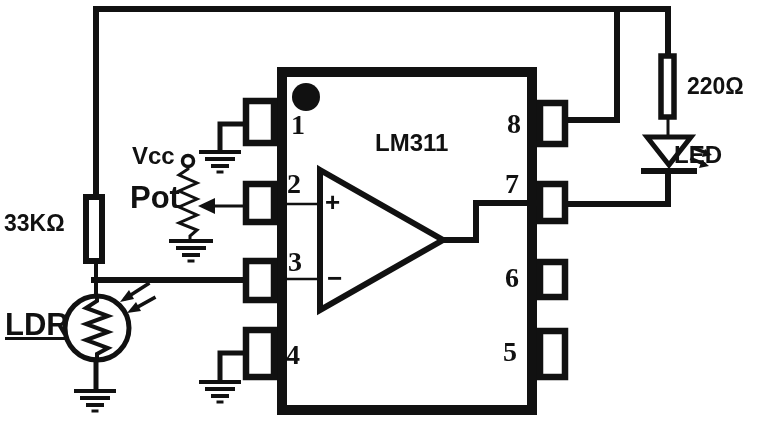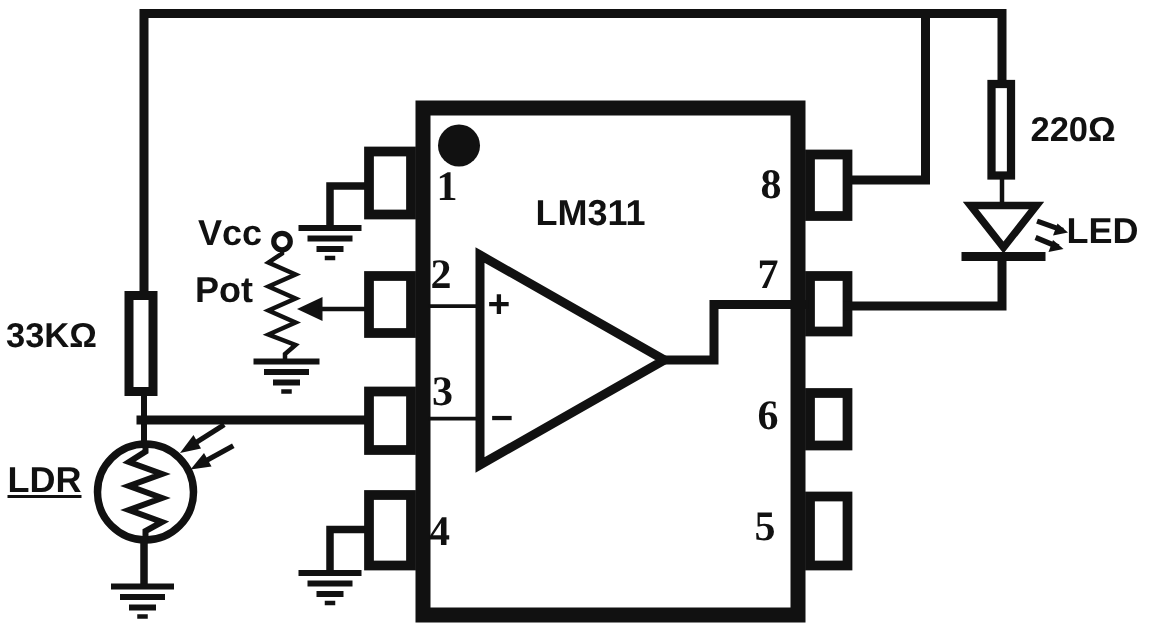--- a/index.html
+++ b/index.html
@@ -17,21 +17,21 @@
     color: #111111;
     font-weight: bold;
     line-height: 1;
     white-space: nowrap;
     user-select: none;
   }
   .lbl.sans { font-family: "Liberation Sans", sans-serif; }
   .lbl.pin  { font-family: "Liberation Serif", serif; font-size: 28px; }
   .fs23 { font-size: 23px; }
   .fs24 { font-size: 24px; }
-  .fs25 { font-size: 24px; }
+  .fs25 { font-size: 31px; }
   .sign { font-size: 26px; }
 </style>
 </head>
 <body>
 
 <div class="canvas">
 
   <svg width="768" height="423" viewBox="0 0 768 423" fill="none" stroke="#111111" stroke-linecap="square">
 
     <path d="M96,197 L96,9 L668,9 L668,56" stroke-width="6"></path>
@@ -116,23 +116,23 @@
       <polygon points="712,155 702,157 705,149" fill="#111111" stroke="none"></polygon>
       <line x1="692" y1="159" x2="704" y2="164" stroke-width="3.5"></line>
       <polygon points="709,166 699,168 702,160" fill="#111111" stroke="none"></polygon>
     </g>
   </svg>
 
   <div class="lbl sans fs23" style="left:4px;   top:212px;text-align:center;">33KΩ</div>
   <div class="lbl sans fs25" style="left:5px;   top:309px;text-decoration:underline;">LDR</div>
   <div class="lbl sans fs24" style="left:132px; top:144px;">Vcc</div>
   <div class="lbl sans fs25" style="left:130px; top:182px;">Pot</div>
-  <div class="lbl sans fs24" style="left:357px; top:131px;">LM311</div>
+  <div class="lbl sans fs24" style="left:375px; top:131px;">LM311</div>
   <div class="lbl sans fs23" style="left:687px; top:44px;margin-top:31px;">220Ω</div>
-  <div class="lbl sans fs24" style="left:711px; top:143px;">LED</div>
+  <div class="lbl sans fs24" style="left:674px; top:143px;">LED</div>
 
   <div class="lbl pin" style="left:291px; top:111px;">1</div>
   <div class="lbl pin" style="left:287px; top:170px;">2</div>
   <div class="lbl pin" style="left:288px; top:248px;">3</div>
   <div class="lbl pin" style="left:286px; top:341px;">4</div>
   <div class="lbl pin" style="left:503px; top:338px;">5</div>
   <div class="lbl pin" style="left:505px; top:264px;">6</div>
   <div class="lbl pin" style="left:505px; top:170px;">7</div>
   <div class="lbl pin" style="left:507px; top:110px;">8</div>
 

